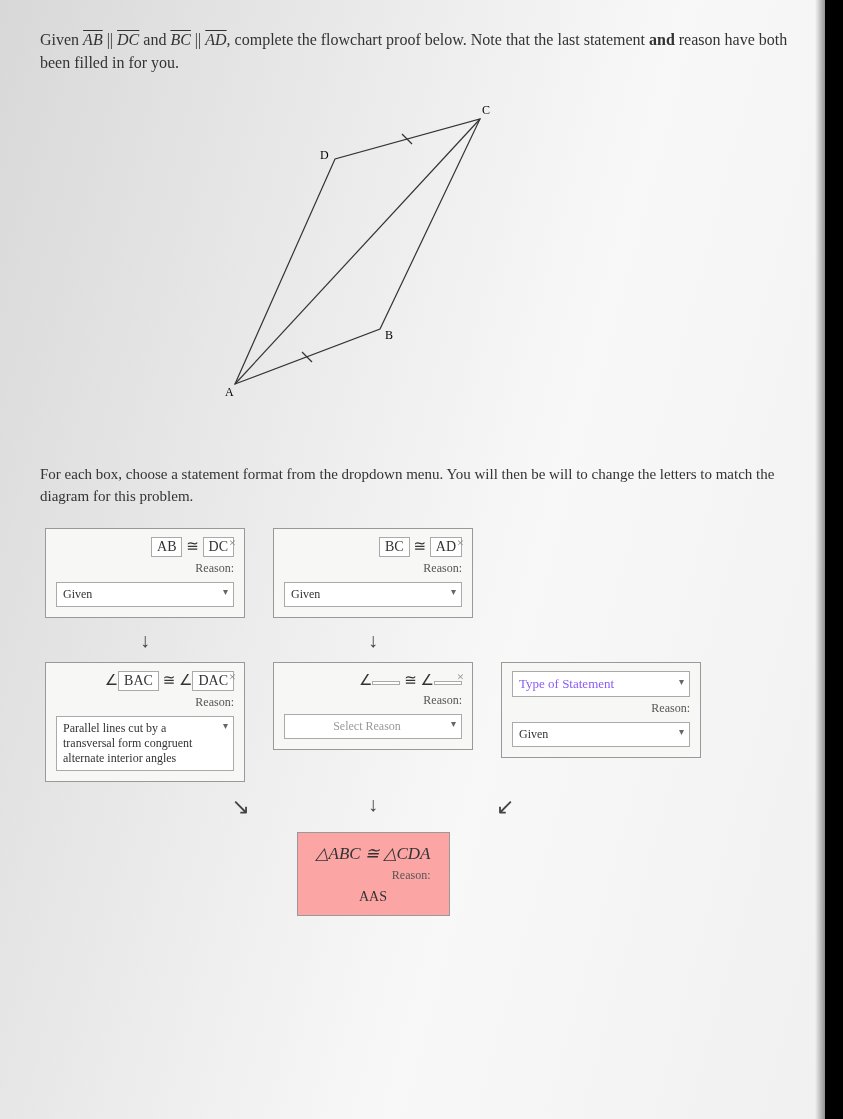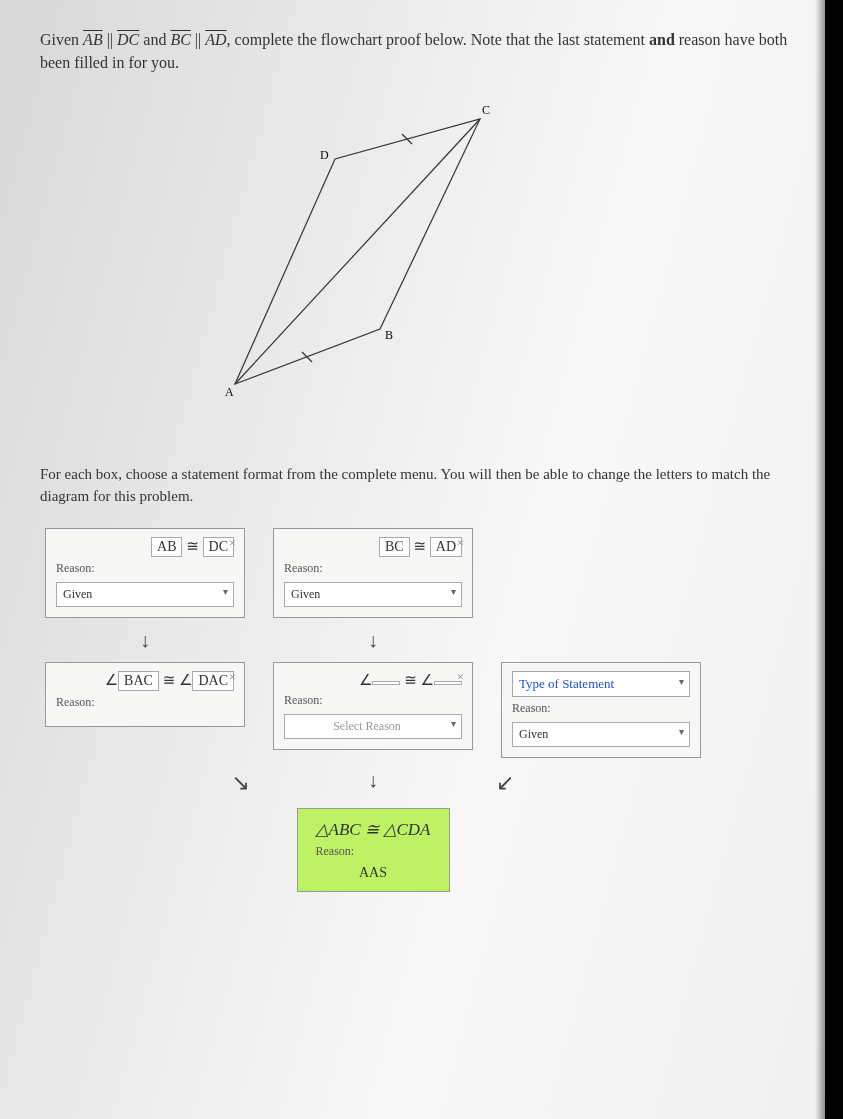--- a/index.html
+++ b/index.html
@@ -79,21 +79,21 @@
   .token-input {
     display: inline-block;
     border: 1px solid #aaa;
     background: #fff;
     padding: 1px 5px;
     min-width: 28px;
     font-size: 14px;
   }
   .cong { font-size: 15px; }
   .reason-label {
-    text-align: left;
+    text-align: right;
     font-size: 12px;
     color: #555;
     margin: 4px 0 6px 0;
     font-family: Liberation Serif, serif;
   }
   .reason-select {
     width: 100%;
     border: 1px solid #aaa;
     background: #fff;
     padding: 4px 18px 4px 6px;
@@ -116,35 +116,35 @@
     color: #444;
     text-align: center;
     line-height: 1;
   }
   .arrow-diag-l, .arrow-diag-r {
     font-size: 22px;
     color: #444;
   }
   .final-box {
     border: 1px solid #999;
-    background: #bef264;
+    background: #fca5a5;
     padding: 10px 18px;
     text-align: center;
   }
   .final-stmt {
     font-size: 17px;
     font-style: italic;
   }
   .type-select {
     width: 100%;
     border: 1px solid #aaa;
     background: #fff;
     padding: 4px 18px 4px 6px;
     font-size: 13px;
-    color: #1d4ed8;
+    color: #8b5cf6;
     position: relative;
     cursor: pointer;
   }
   .type-select::after {
     content: "▾";
     position: absolute;
     right: 5px; top: 4px;
     font-size: 10px;
     color: #666;
   }
@@ -161,21 +161,21 @@
   <line x1="55" y1="290" x2="300" y2="25" stroke="#333" stroke-width="1.2"></line>
 
   <line x1="222" y1="40" x2="232" y2="50" stroke="#333" stroke-width="1.2"></line>
   <line x1="122" y1="258" x2="132" y2="268" stroke="#333" stroke-width="1.2"></line>
   <text x="45" y="302" font-size="12">A</text>
   <text x="205" y="245" font-size="12">B</text>
   <text x="302" y="20" font-size="12">C</text>
   <text x="140" y="65" font-size="12">D</text>
 </svg>
 
-<p class="sub-instruction">For each box, choose a statement format from the complete menu. You will then be able to change the letters to match the diagram for this problem.</p>
+<p class="sub-instruction">For each box, choose a statement format from the dropdown menu. You will then be will to change the letters to match the diagram for this problem.</p>
 
 <div class="flowchart">
 
   <div class="proof-box">
     <span class="close-x">×</span>
     <div class="stmt-line">
       <span style="text-decoration:overline;"><span class="token-input">AB</span></span>
       <span class="cong">≅</span>
       <span style="text-decoration:overline;"><span class="token-input">DC</span></span>
     </div>
@@ -201,20 +201,21 @@
   <div></div>
 
   <div class="proof-box">
     <span class="close-x">×</span>
     <div class="stmt-line">
       ∠<span class="token-input">BAC</span>
       <span class="cong">≅</span>
       ∠<span class="token-input">DAC</span>
     </div>
     <div class="reason-label">Reason:</div>
+    <div class="reason-select">Parallel lines cut by a transversal form congruent alternate interior angles</div>
   </div>
 
   <div class="proof-box">
     <span class="close-x">×</span>
     <div class="stmt-line">
       ∠<span class="token-input"></span>
       <span class="cong">≅</span>
       ∠<span class="token-input"></span>
     </div>
     <div class="reason-label">Reason:</div>

